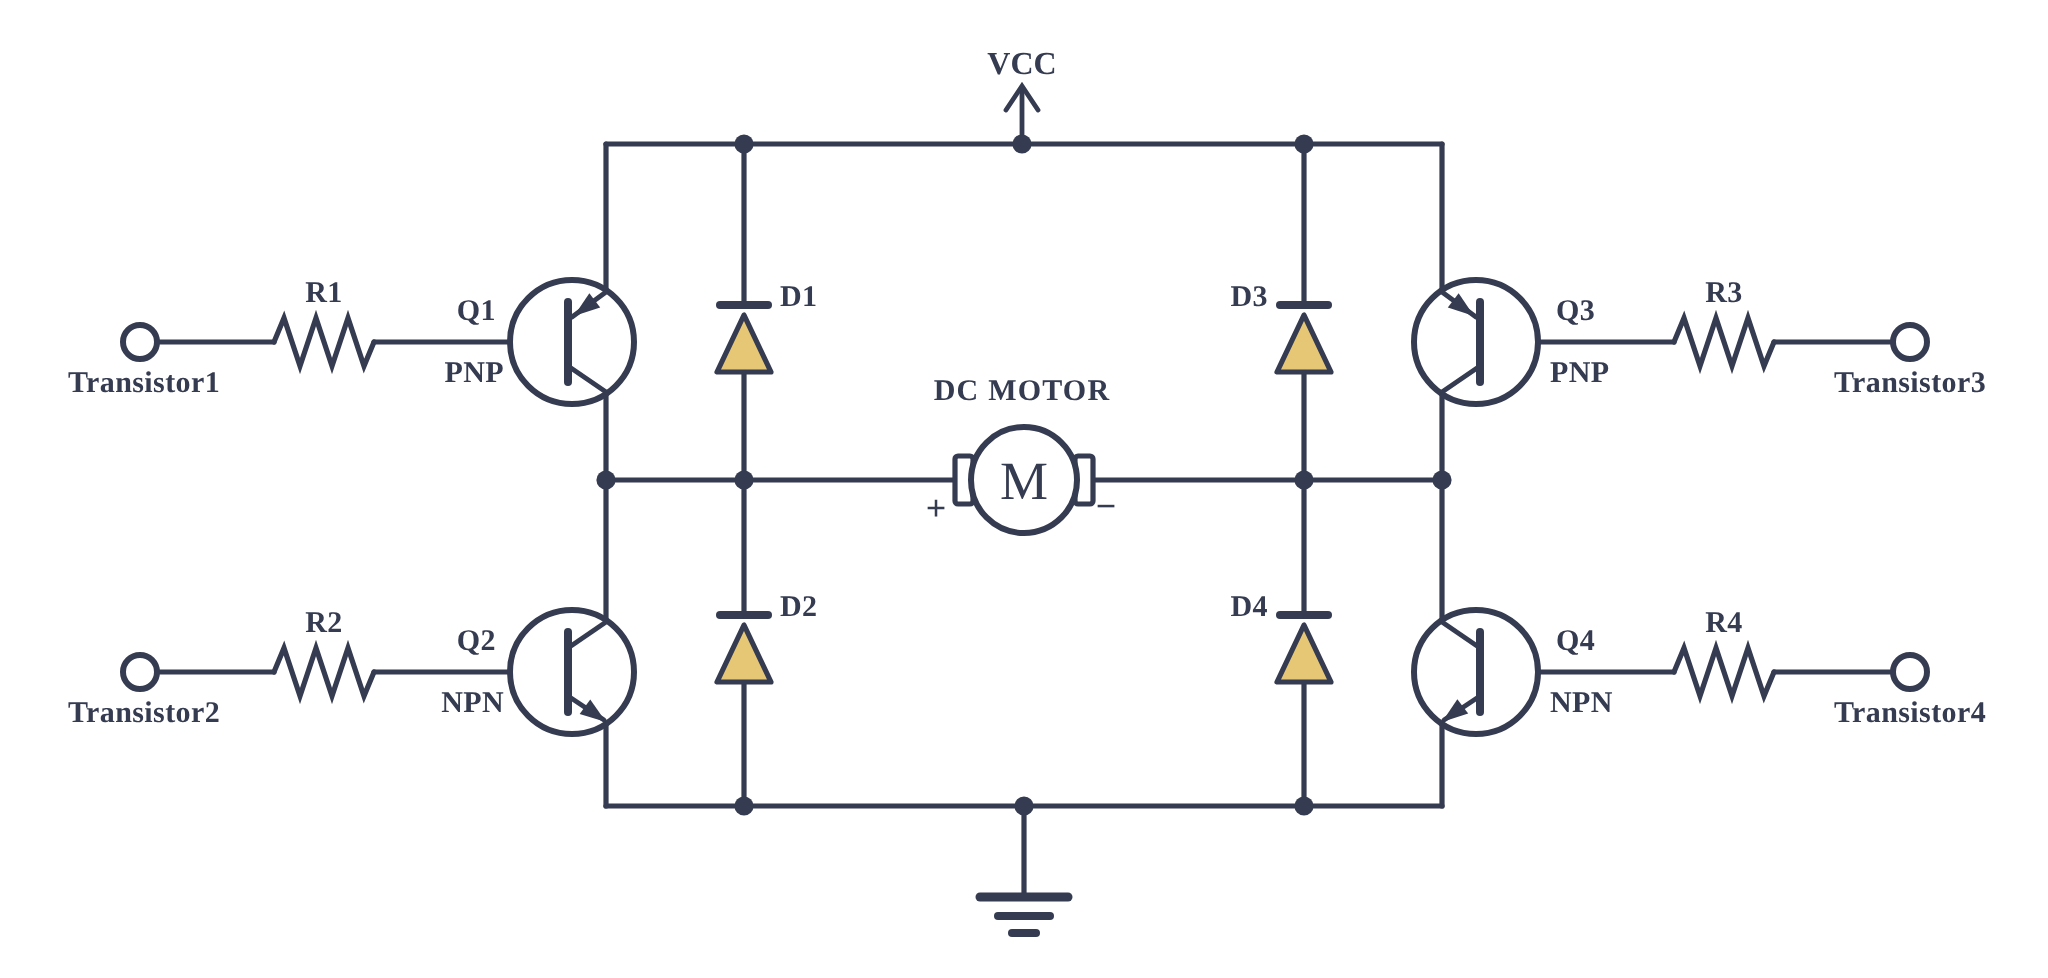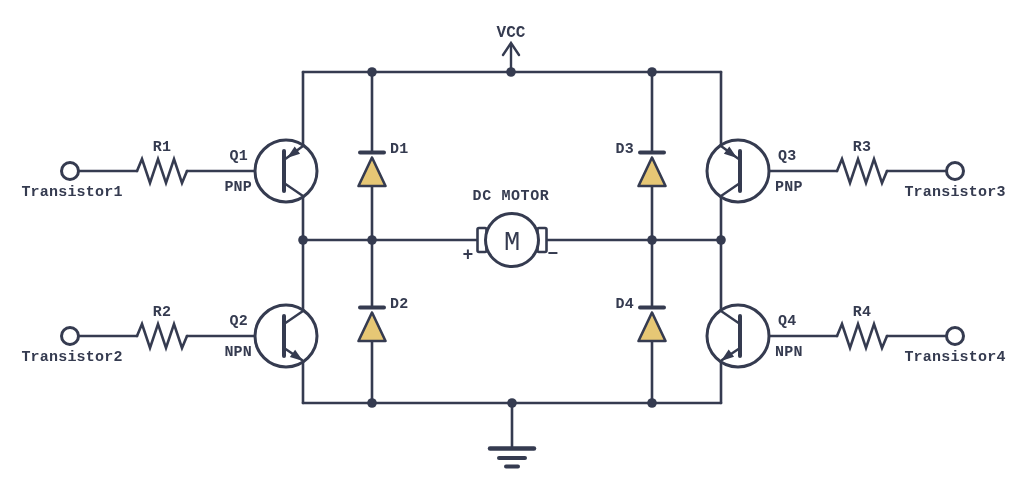--- a/index.html
+++ b/index.html
@@ -1,21 +1,21 @@
 <!DOCTYPE html>
 <html style="--ink: #353B50; --diode-fill: #E6C775; --background: #FFFFFF;"><head>
 <meta charset="utf-8">
 <style>
   :root{
     --ink:#353B50;
     --diode-fill:#E6C775;
     --background:#FFFFFF;
   }
   html,body{margin:0;padding:0;background:var(--background);}
-  .stage{width:1024px;height:489px;background:var(--background);position:relative;font-family:Liberation Mono, monospace;}
+  .stage{width:1024px;height:489px;background:var(--background);position:relative;font-family:Liberation Serif, serif;}
   svg{display:block;}
   .wire{fill:none;stroke:var(--ink);stroke-width:2.6;stroke-linecap:round;}
   .thin{fill:none;stroke:var(--ink);stroke-width:2.4;stroke-linecap:round;}
   .bar{fill:none;stroke:var(--ink);stroke-width:4;stroke-linecap:round;}
   .gbar1{fill:none;stroke:var(--ink);stroke-width:4.5;stroke-linecap:round;}
   .gbar2{fill:none;stroke:var(--ink);stroke-width:4;stroke-linecap:round;}
   .sym{fill:var(--background);stroke:var(--ink);stroke-width:3;}
   .brush{fill:var(--background);stroke:var(--ink);stroke-width:2.6;}
   .dot{fill:var(--ink);stroke:none;}
   .tri{fill:var(--diode-fill);stroke:var(--ink);stroke-width:2.6;stroke-linejoin:round;}

